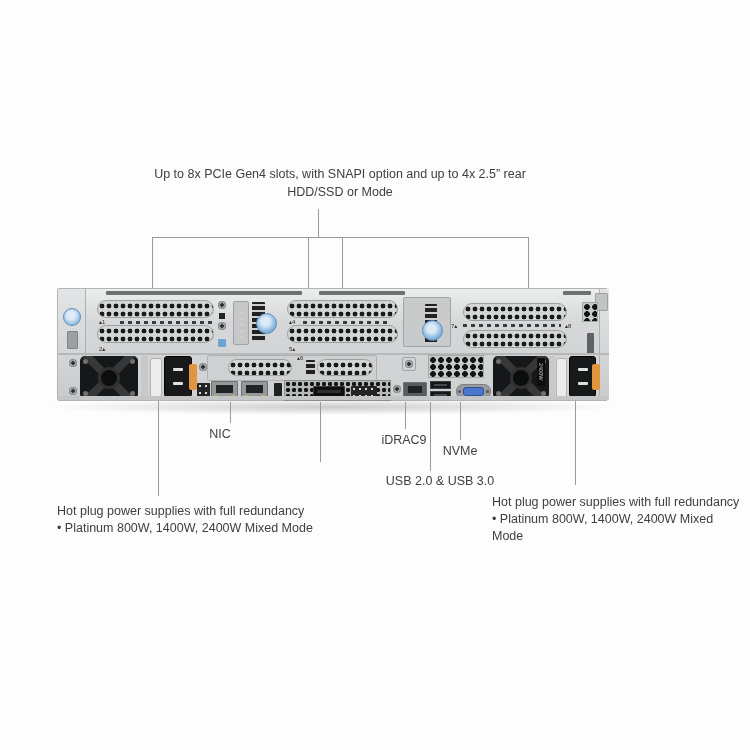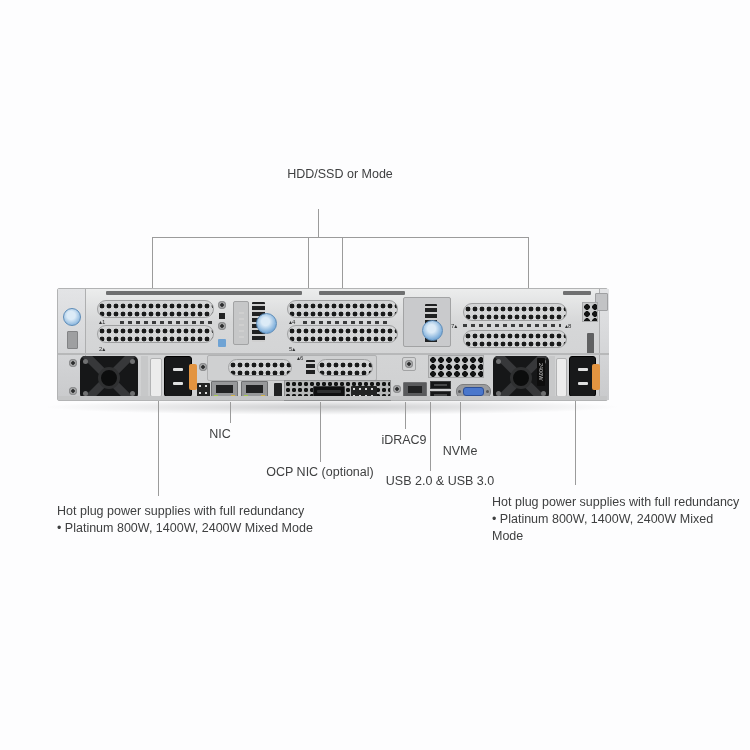--- a/index.html
+++ b/index.html
@@ -56,20 +56,21 @@
   .vga{background:#9b9c9e;border-radius:7px;border:1px solid #7c7d7f;}
   .vga i{left:6px;right:6px;top:2px;bottom:2px;background:#4a77cc;border:1px solid #2d4f96;border-radius:3px;}
   .vga s{top:50%;width:3px;height:3px;margin-top:-1.5px;border-radius:50%;background:#555658;}
 </style>
 </head>
 <body>
 
 <div class="canvas">
 
   <div class="callout">
+    <div>Up to 8x PCIe Gen4 slots, with SNAPI option and up to 4x 2.5” rear</div>
     <div>HDD/SSD or Mode</div>
   </div>
 
   <div class="ln v" style="left:318px;top:209px;height:28px"></div>
   <div class="ln h" style="left:152px;top:237px;width:377px"></div>
   <div class="ln v" style="left:152px;top:237px;height:51px"></div>
   <div class="ln v" style="left:308px;top:237px;height:51px"></div>
   <div class="ln v" style="left:342px;top:237px;height:51px"></div>
   <div class="ln v" style="left:528px;top:237px;height:51px"></div>
 
@@ -216,21 +217,20 @@
   <div class="ln v" style="left:320px;top:402px;height:60px"></div>
   <div class="ln v" style="left:405px;top:402px;height:27px"></div>
   <div class="ln v" style="left:460px;top:402px;height:38px"></div>
   <div class="ln v" style="left:430px;top:402px;height:69px"></div>
   <div class="ln v" style="left:158px;top:401px;height:95px"></div>
   <div class="ln v" style="left:575px;top:401px;height:84px"></div>
 
   <div class="lbl c" style="left:190px;top:426px;width:60px">NIC</div>
   <div class="lbl c" style="left:374px;top:432px;width:60px">iDRAC9</div>
   <div class="lbl c" style="left:430px;top:443px;width:60px">NVMe</div>
-  <div class="lbl c" style="left:240px;top:464px;width:160px">OCP NIC (optional)</div>
   <div class="lbl c" style="left:365px;top:473px;width:150px">USB 2.0 &amp; USB 3.0</div>
 
   <div class="block" style="left:57px;top:503px;width:290px">
     <div>Hot plug power supplies with full redundancy</div>
     <div>• Platinum 800W, 1400W, 2400W Mixed Mode</div>
   </div>
   <div class="block" style="left:492px;top:494px;width:250px">
     <div>Hot plug power supplies with full redundancy</div>
     <div>• Platinum 800W, 1400W, 2400W Mixed Mode</div>
   </div>

